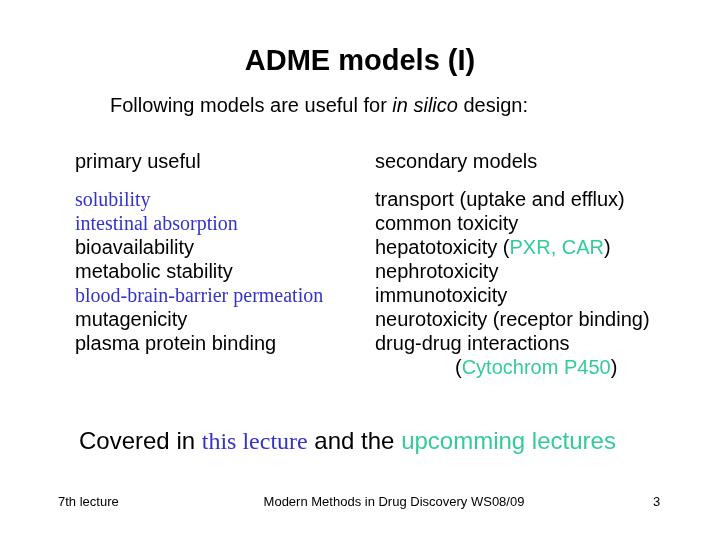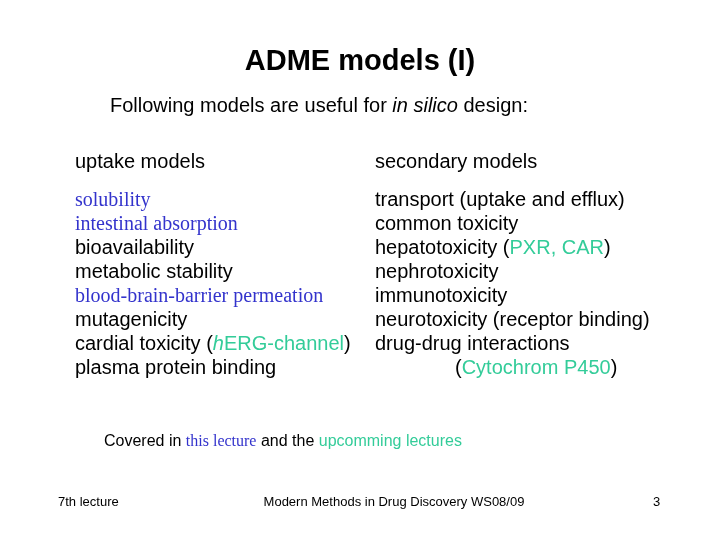--- a/index.html
+++ b/index.html
@@ -29,21 +29,21 @@
   }
   .columns { position: absolute; top: 149px; left: 75px; display: flex; }
   .col-left  { width: 300px; }
   .col-right { width: 350px; }
   .col-header { font-size: 20px; line-height: 24px; margin-bottom: 14px; }
   .list-line { font-size: 20px; line-height: 24px; white-space: nowrap; }
   .list-line.indent { padding-left: 80px; }
 
   .covered {
     position: absolute; top: 429px; left: 79px;
-    font-size: 16px; line-height: 24px; white-space: nowrap; margin-left: 25px;
+    font-size: 24px; line-height: 24px; white-space: nowrap;
   }
 
   .footer { position: absolute; top: 494px; left: 0; width: 720px; height: 18px; font-size: 13px; line-height: 16px; }
   .footer-left   { position: absolute; left: 58px; }
   .footer-center { position: absolute; left: 394px; transform: translateX(-50%); white-space: nowrap; }
   .footer-right  { position: absolute; left: 653px; }
 
   .seg-plain { color: var(--text); }
   .seg-italic { color: var(--text); font-style: italic; }
   .seg-blue { color: var(--accent-blue); font-family: Liberation Serif, serif; }
@@ -54,29 +54,28 @@
 <body>
 
 <div class="slide">
 
   <h1 class="title">ADME models (I)</h1>
 
   <p class="subtitle"><span class="seg-plain">Following models are useful for </span><span class="seg-italic">in silico</span><span class="seg-plain"> design:</span></p>
 
   <div class="columns">
     <div class="col-left">
-      <div class="col-header">uptake models</div>
+      <div class="col-header">primary useful</div>
       <div class="col-list">
           <div class="list-line"><span class="seg-blue">solubility</span></div>
           <div class="list-line"><span class="seg-blue">intestinal absorption</span></div>
           <div class="list-line"><span class="seg-plain">bioavailability</span></div>
           <div class="list-line"><span class="seg-plain">metabolic stability</span></div>
           <div class="list-line"><span class="seg-blue">blood-brain-barrier permeation</span></div>
           <div class="list-line"><span class="seg-plain">mutagenicity</span></div>
-          <div class="list-line"><span class="seg-plain">cardial toxicity (</span><span class="seg-teal-italic">h</span><span class="seg-teal">ERG-channel</span><span class="seg-plain">)</span></div>
           <div class="list-line"><span class="seg-plain">plasma protein binding</span></div>
         </div>
     </div>
     <div class="col-right">
       <div class="col-header">secondary models</div>
       <div class="col-list">
           <div class="list-line"><span class="seg-plain">transport (uptake and efflux)</span></div>
           <div class="list-line"><span class="seg-plain">common toxicity</span></div>
           <div class="list-line"><span class="seg-plain">hepatotoxicity (</span><span class="seg-teal">PXR, CAR</span><span class="seg-plain">)</span></div>
           <div class="list-line"><span class="seg-plain">nephrotoxicity</span></div>

